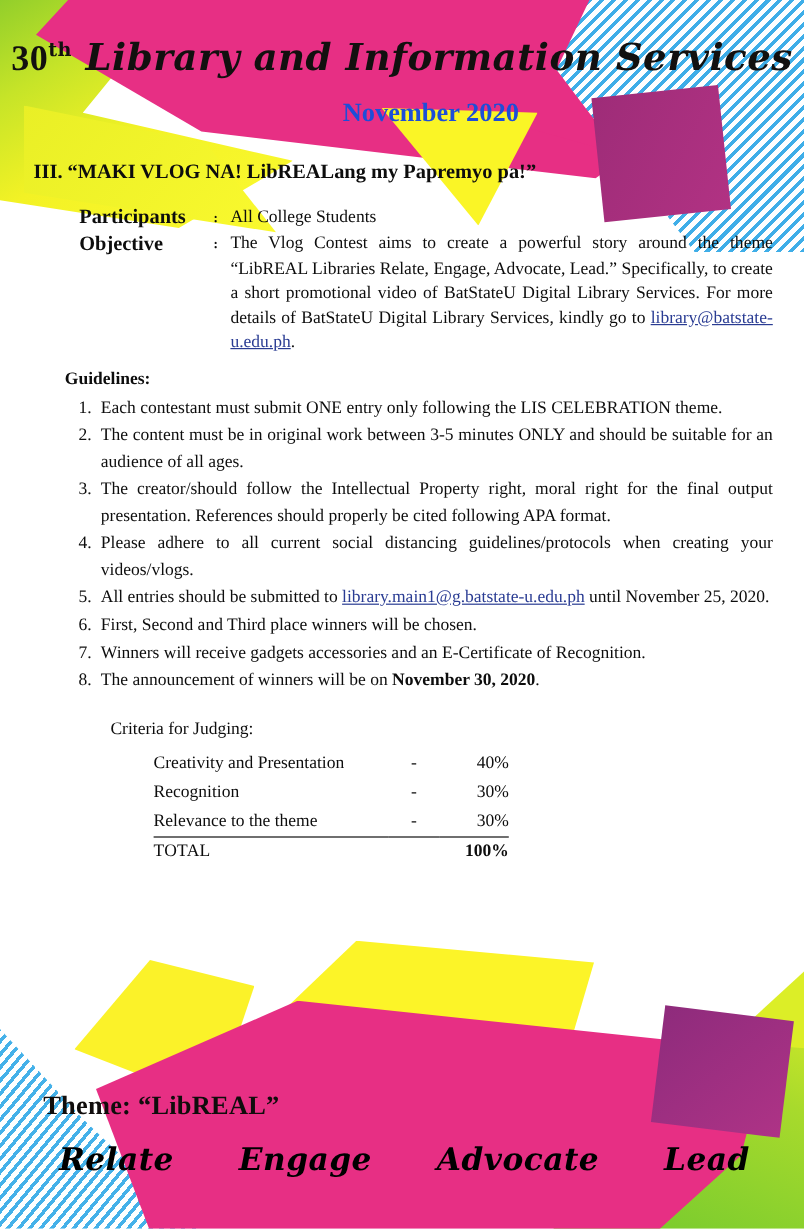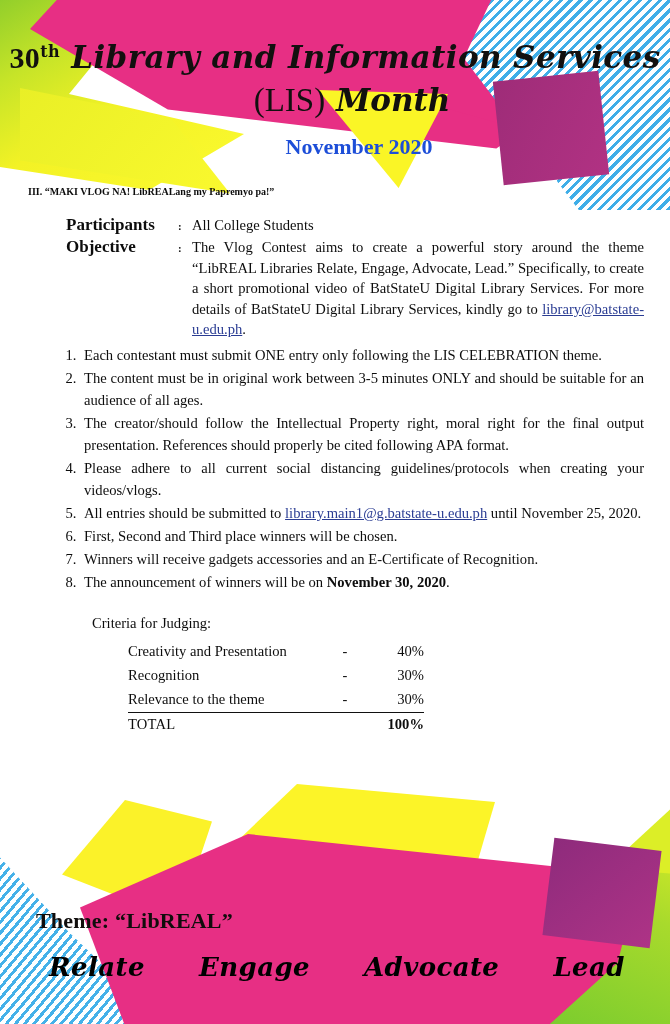--- a/index.html
+++ b/index.html
@@ -109,21 +109,21 @@
     right: -6px; bottom: 150px; width: 70px; height: 70px;
     background: #DCEE27;
     clip-path: polygon(100% 0%, 100% 100%, 0% 92%);
   }
 
   
   .header-block {
     position: relative;
     z-index: 6;
     text-align: center;
-    padding-top: 32px;
+    padding-top: 22px;
   }
   .title-line1 {
     font-family: "DejaVu Serif", serif;
     font-style: italic;
     font-weight: bold;
     font-size: 31px;
     line-height: 40px;
     color: #12100f;
     letter-spacing: 0.4px;
     white-space: nowrap;
@@ -166,21 +166,21 @@
   
   .body-area {
     position: relative;
     z-index: 6;
     padding: 22px 26px 0 28px;
     color: #0d0d0d;
   }
   .section-heading {
     font-family: "Liberation Serif", serif;
     font-weight: bold;
-    font-size: 10px;
+    font-size: 17px;
     margin-bottom: 18px;
   }
 
   .kv-table {
     margin-left: 38px;
     font-size: 14.6px;
     line-height: 20.5px;
   }
   .kv-row { display: flex; align-items: flex-start; }
   .kv-label {
@@ -305,24 +305,20 @@
   <div class="deco deco-b-yellow-mid"></div>
   <div class="deco deco-br-green"></div>
   <div class="deco deco-br-green-tip"></div>
   <div class="deco deco-b-pink"></div>
   <div class="deco deco-br-purple"></div>
 
   <div class="header-block">
     <div class="title-line1">
       <span class="numpart">30</span><span class="ord">th</span>
       <span>Library and Information Services</span>
-    </div>
-    <div class="title-line2">
-      <span class="lis">(LIS)</span>
-      <span>Month</span>
     </div>
     <div class="title-date">November 2020</div>
   </div>
 
   <div class="body-area">
 
     <div class="section-heading">III. “MAKI VLOG NA! LibREALang my Papremyo pa!”</div>
 
     <div class="kv-table">
       <div class="kv-row">
@@ -330,20 +326,21 @@
         <div class="kv-colon">:</div>
         <div class="kv-value">All College Students</div>
       </div>
       <div class="kv-row">
         <div class="kv-label">Objective</div>
         <div class="kv-colon">:</div>
         <div class="kv-value just"><span>The Vlog Contest aims to create a powerful story around the theme “LibREAL Libraries Relate, Engage, Advocate, Lead.” Specifically, to create a short promotional video of BatStateU Digital Library Services. For more details of BatStateU Digital Library Services, kindly go to </span><span class="maillink">library@batstate-u.edu.ph</span><span>.</span></div>
       </div>
     </div>
 
+    <div class="guidelines-title">Guidelines:</div>
 
     <ol class="guidelines">
       <li><span>Each contestant must submit ONE entry only following the LIS CELEBRATION theme.</span></li>
       <li><span>The content must be in original work between 3-5 minutes ONLY and should be suitable for an audience of all ages.</span></li>
       <li><span>The creator/should follow the Intellectual Property right, moral right for the final output presentation. References should properly be cited following APA format.</span></li>
       <li><span>Please adhere to all current social distancing guidelines/protocols when creating your videos/vlogs.</span></li>
       <li><span>All entries should be submitted to </span><span class="maillink">library.main1@g.batstate-u.edu.ph</span><span> until November 25, 2020.</span></li>
       <li><span>First, Second and Third place winners will be chosen.</span></li>
       <li><span>Winners will receive gadgets accessories and an E-Certificate of Recognition.</span></li>
       <li><span>The announcement of winners will be on </span><b>November 30, 2020</b><span>.</span></li>

